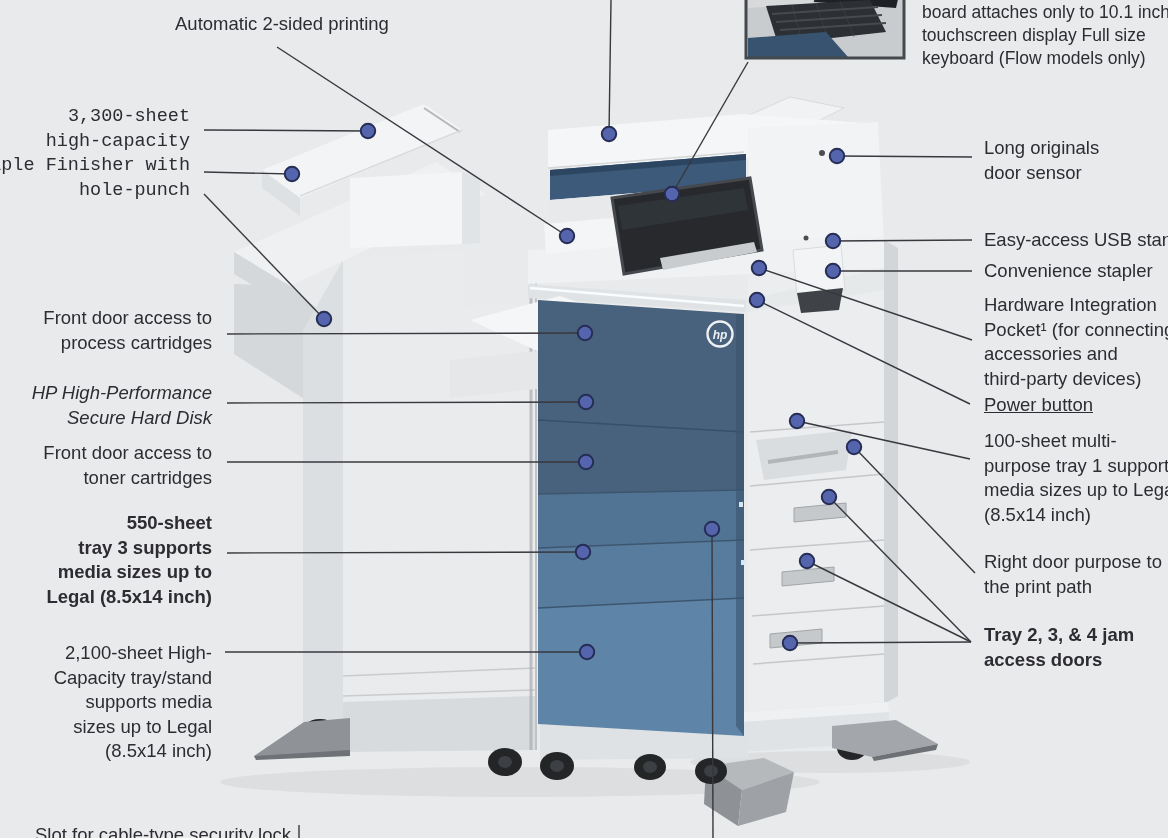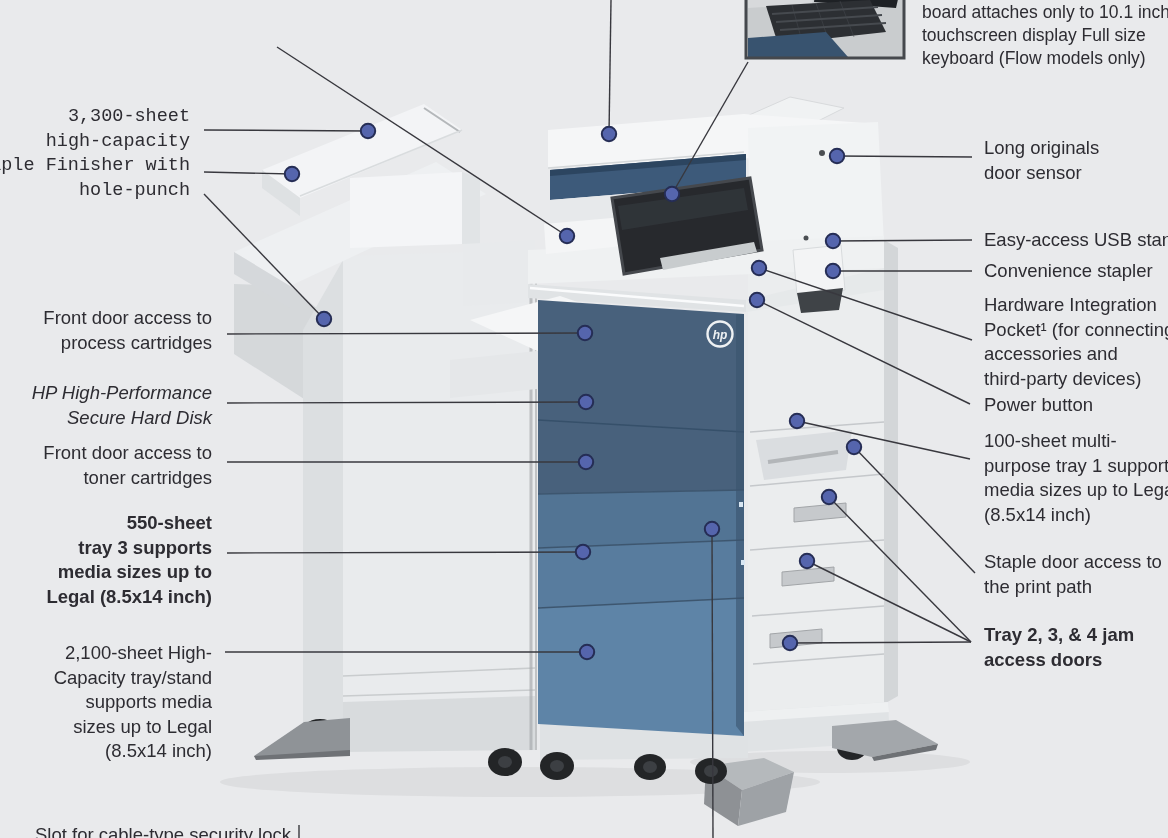--- a/index.html
+++ b/index.html
@@ -16,21 +16,21 @@
   #lbl-process{right:956px;top:306px;}
   #lbl-disk{right:956px;top:381px;font-style:italic;}
   #lbl-toner{right:956px;top:441px;}
   #lbl-tray3{right:956px;top:511px;font-weight:bold;}
   #lbl-hc{right:956px;top:641px;text-align:right;}
   #lbl-security{left:35px;top:823px;}
   #lbl-long{left:984px;top:136px;}
   #lbl-usb{left:984px;top:228px;}
   #lbl-stapler{left:984px;top:259px;text-align:center;}
   #lbl-hip{left:984px;top:293px;}
-  #lbl-power{left:984px;top:393px;}
+  #lbl-power{left:984px;top:393px;text-decoration:underline;}
   #lbl-mp{left:984px;top:429px;}
   #lbl-rightdoor{left:984px;top:550px;}
   #lbl-jam{left:984px;top:623px;font-weight:bold;}
   #note{left:922px;top:1px;}
 </style>
 </head>
 <body>
 
 <div class="stage">
 
@@ -217,20 +217,21 @@
       <circle cx="759" cy="268" r="7.2"></circle>
       <circle cx="757" cy="300" r="7.2"></circle>
       <circle cx="797" cy="421" r="7.2"></circle>
       <circle cx="854" cy="447" r="7.2"></circle>
       <circle cx="829" cy="497" r="7.2"></circle>
       <circle cx="807" cy="561" r="7.2"></circle>
       <circle cx="790" cy="643" r="7.2"></circle>
     </g>
   </svg>
 
+  <div class="lbl" id="lbl-auto">Automatic 2-sided printing</div>
   <div class="lbl r" id="lbl-finisher">3,300-sheet
 high-capacity
 Staple Finisher with
 hole-punch</div>
   <div class="lbl r" id="lbl-process">Front door access to
 process cartridges</div>
   <div class="lbl r" id="lbl-disk">HP High-Performance
 Secure Hard Disk</div>
   <div class="lbl r" id="lbl-toner">Front door access to
 toner cartridges</div>
@@ -250,20 +251,20 @@
   <div class="lbl" id="lbl-stapler">Convenience stapler</div>
   <div class="lbl" id="lbl-hip">Hardware Integration
 Pocket¹ (for connecting
 accessories and
 third-party devices)</div>
   <div class="lbl" id="lbl-power">Power button</div>
   <div class="lbl" id="lbl-mp">100-sheet multi-
 purpose tray 1 supports
 media sizes up to Legal
 (8.5x14 inch)</div>
-  <div class="lbl" id="lbl-rightdoor">Staple door access to
+  <div class="lbl" id="lbl-rightdoor">Right door purpose to
 the print path</div>
   <div class="lbl" id="lbl-jam">Tray 2, 3, &amp; 4 jam
 access doors</div>
   <div class="note" id="note">board attaches only to 10.1 inch color
 touchscreen display Full size
 keyboard (Flow models only)</div>
 </div>
 
 </body></html>

